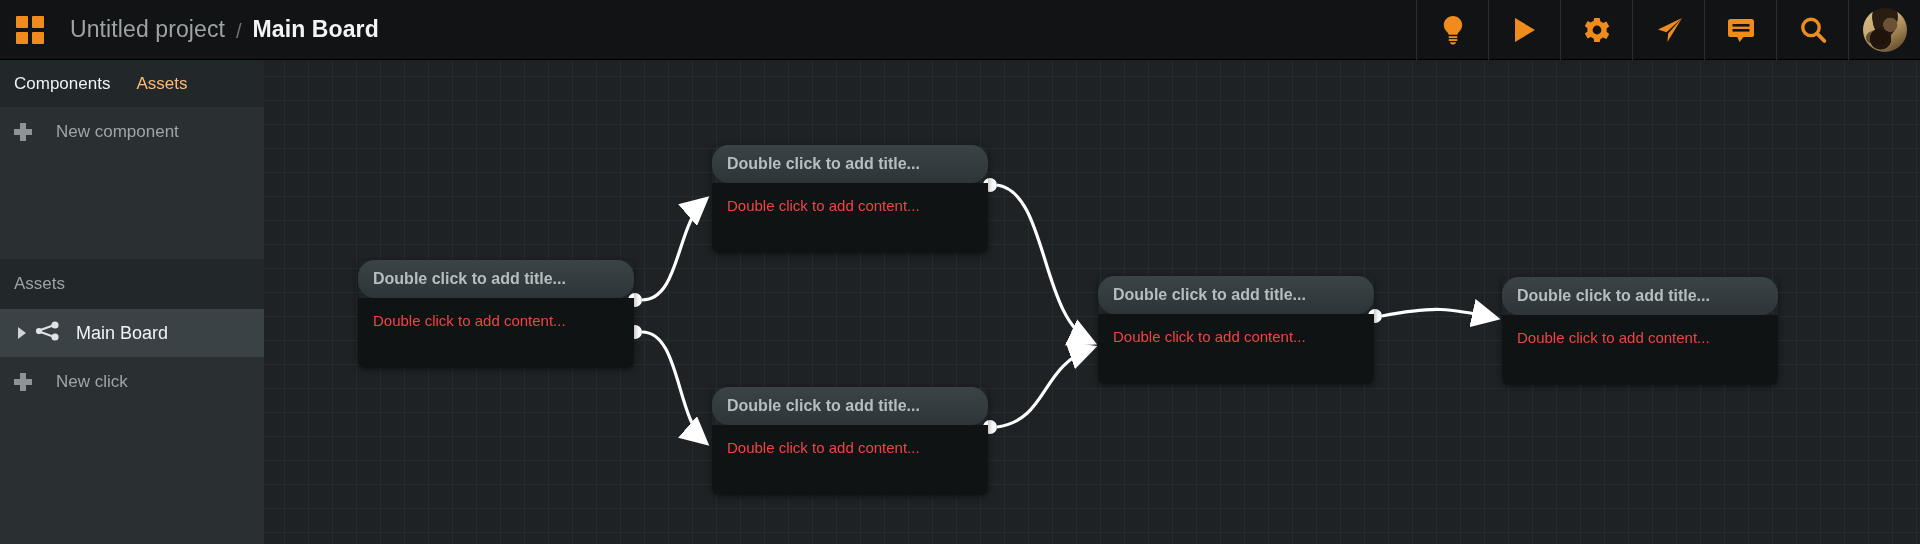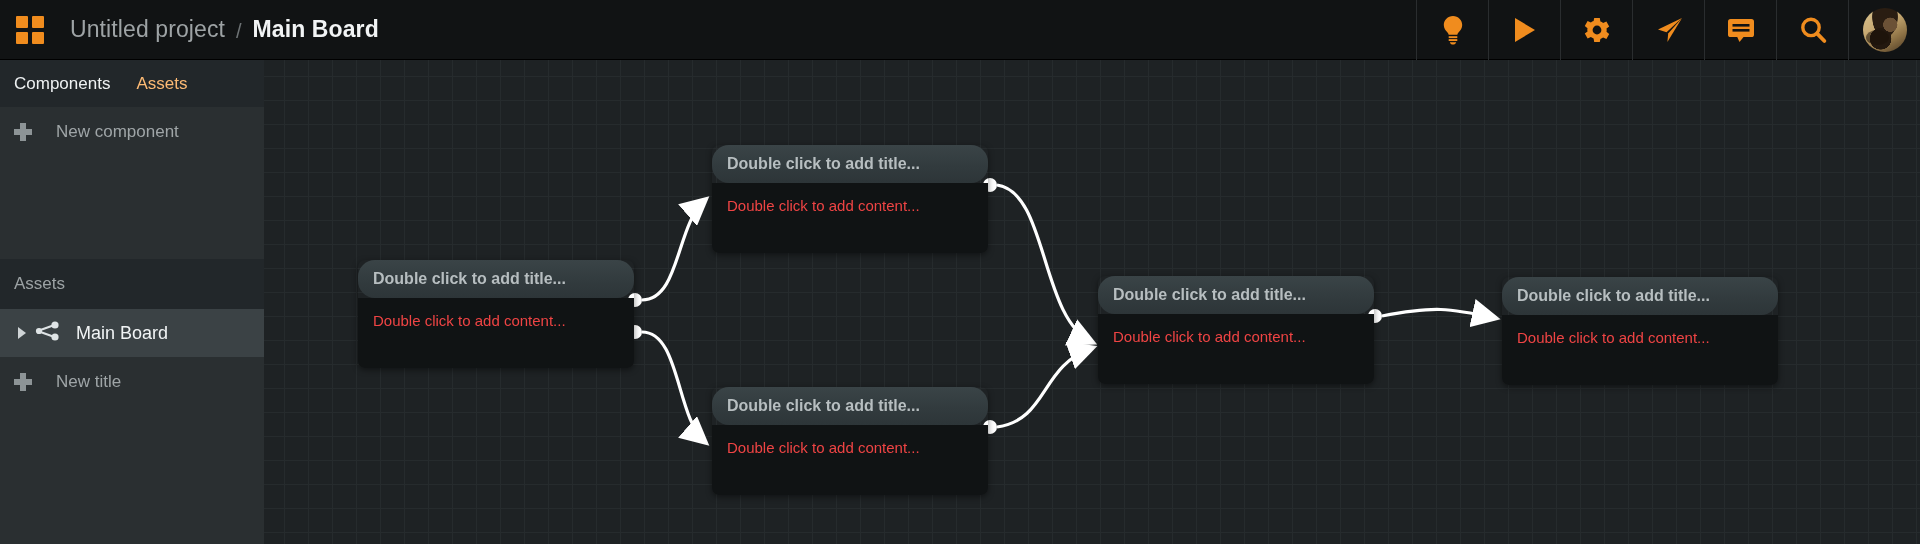--- a/index.html
+++ b/index.html
@@ -268,21 +268,21 @@
           <circle cx="20" cy="16" r="3.6" fill="#dfe4e6"></circle>
           <line x1="5.5" y1="9" x2="18" y2="4.5" stroke="#dfe4e6" stroke-width="2"></line>
           <line x1="5.5" y1="11" x2="18" y2="15.5" stroke="#dfe4e6" stroke-width="2"></line>
         </svg>
       </span>
       <span class="board-name">Main Board</span>
     </div>
 
     <div class="side-row">
       <span class="plus-icon"></span>
-      <span class="side-label">New title</span>
+      <span class="side-label">New click</span>
     </div>
 
   </div>
 
   <div class="canvas">
 
     <svg class="edges" viewBox="0 0 1656 484">
       <defs>
         <marker id="arw" markerWidth="9" markerHeight="9" refX="7.2" refY="4.5" orient="auto">
           <path d="M0,0 L9,4.5 L0,9 Z" fill="#ffffff"></path>

